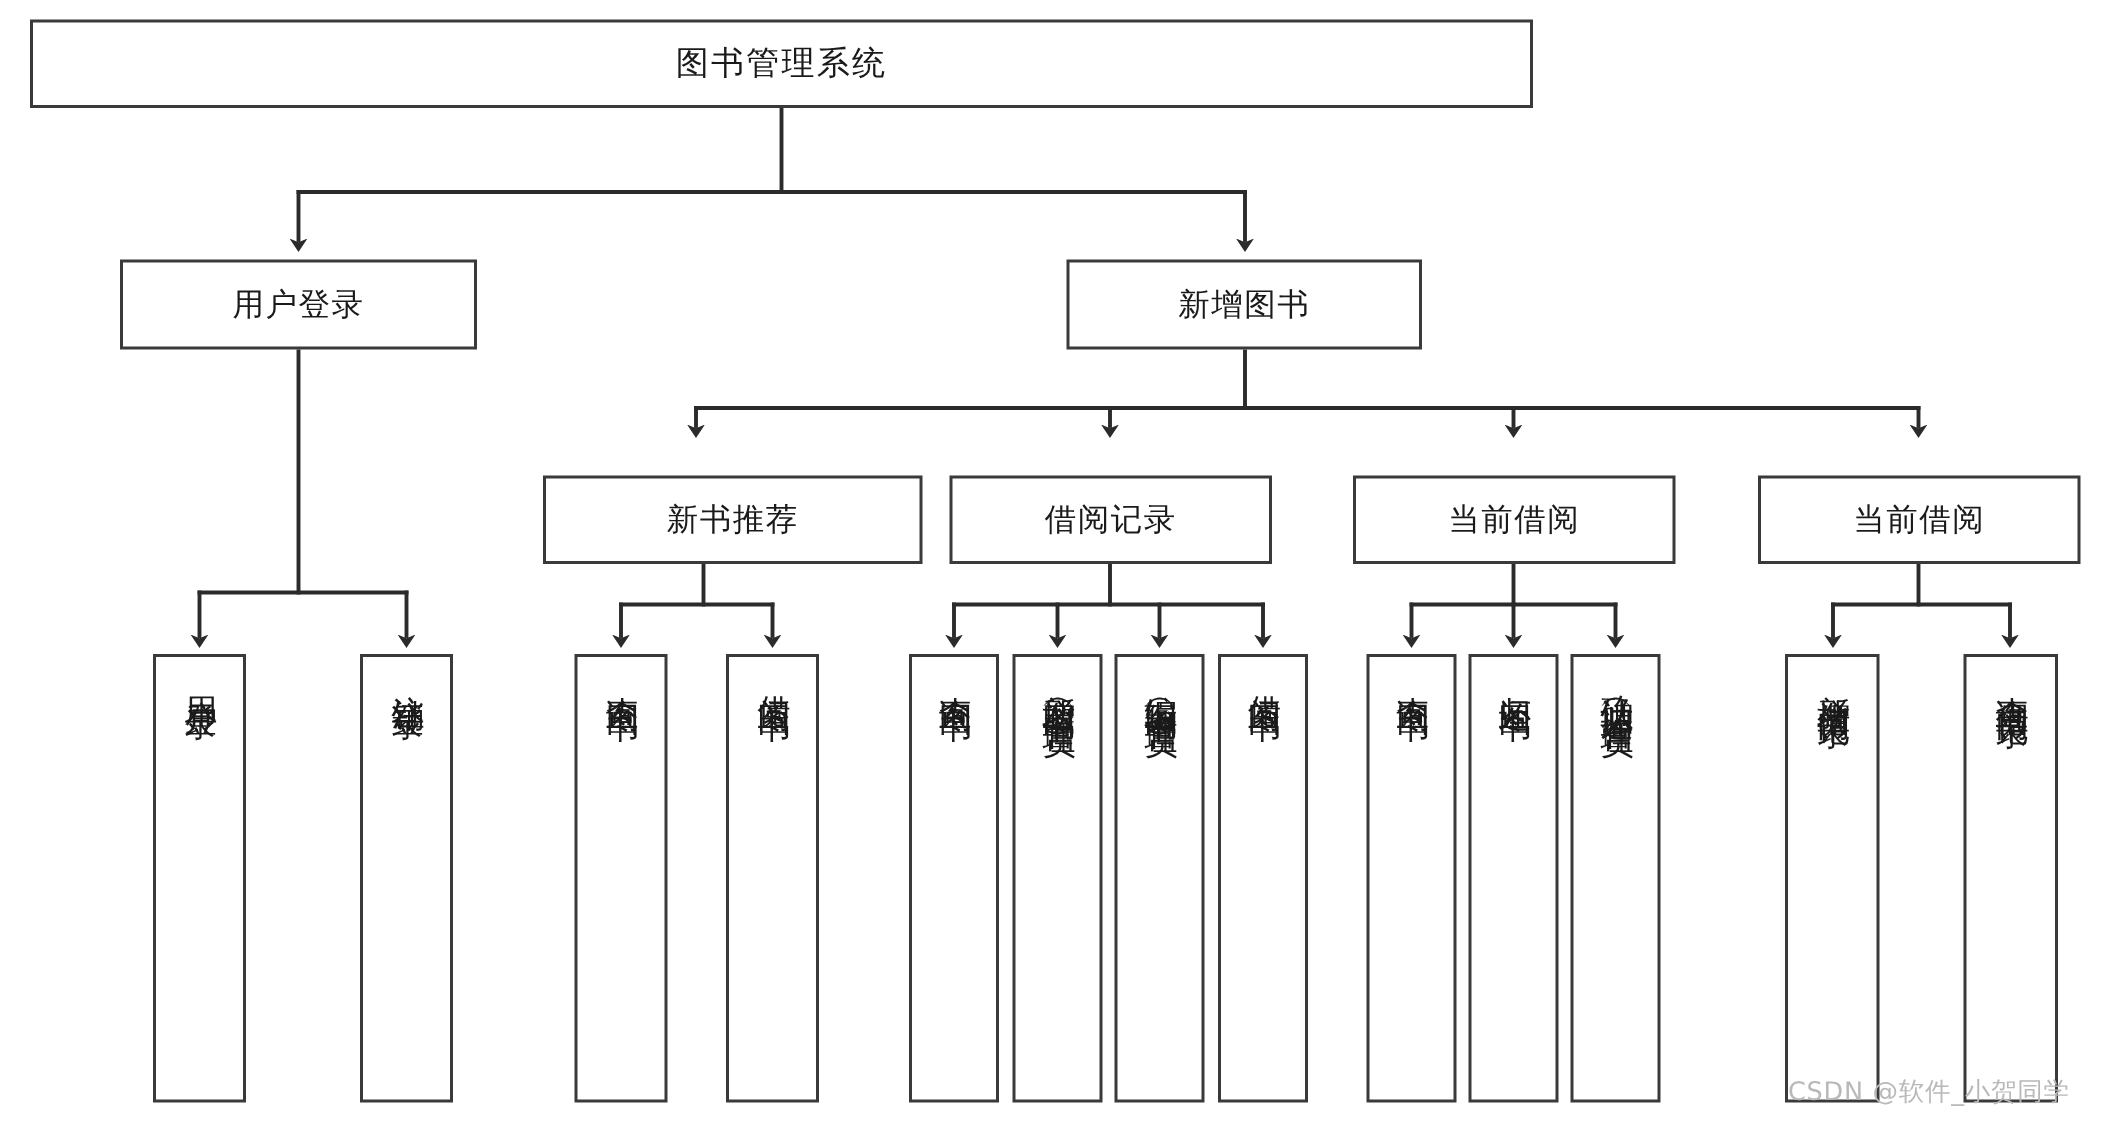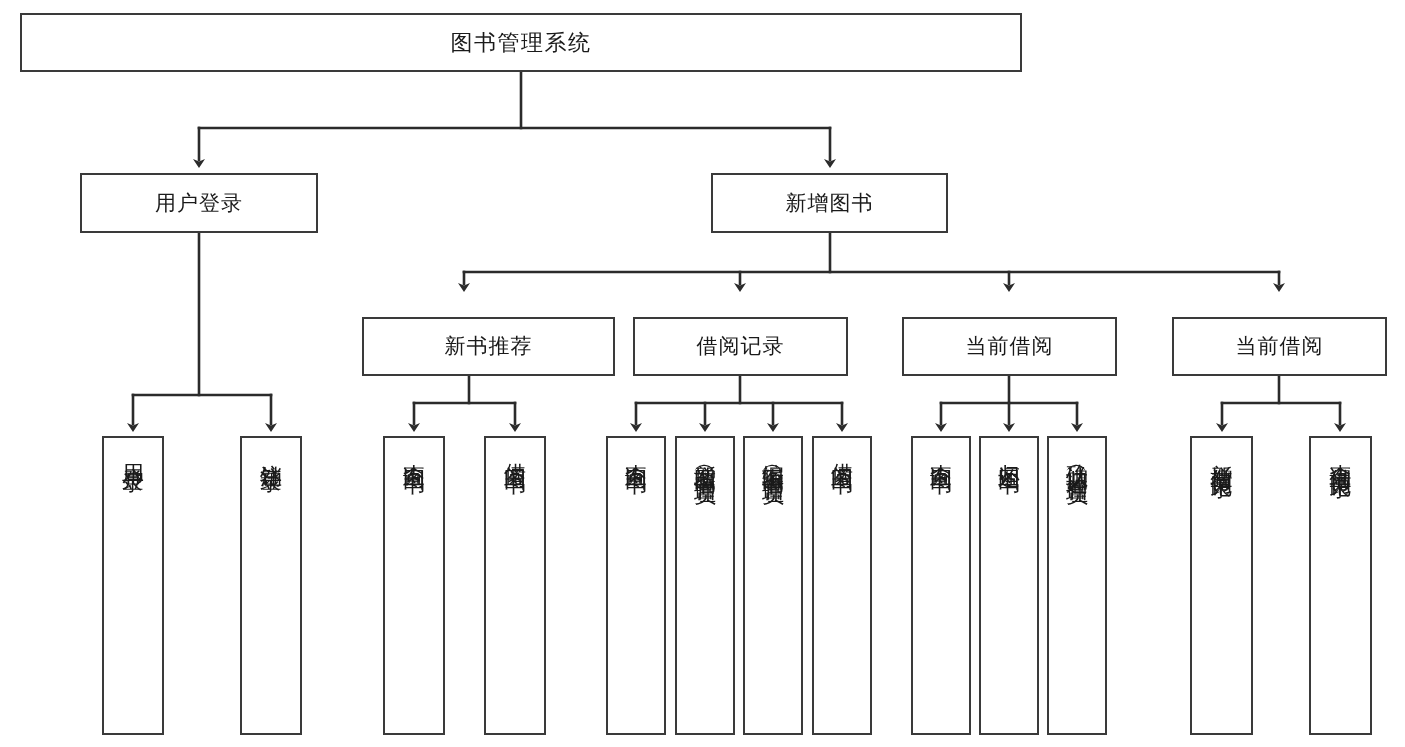--- a/index.html
+++ b/index.html
@@ -201,14 +201,15 @@
   </div>
 
   <div class="node vert" style="left:1190px; top:436px; width:63px; height:299px;">
     <span class="lbl">新增借阅记录</span>
   </div>
 
   <div class="node vert" style="left:1309px; top:436px; width:63px; height:299px;">
     <span class="lbl">查询借阅记录</span>
   </div>
 
+  <div class="watermark" style="left:1192px; top:716px;">CSDN @软件_小贺同学</div>
 
 </div>
 
 </body></html>

